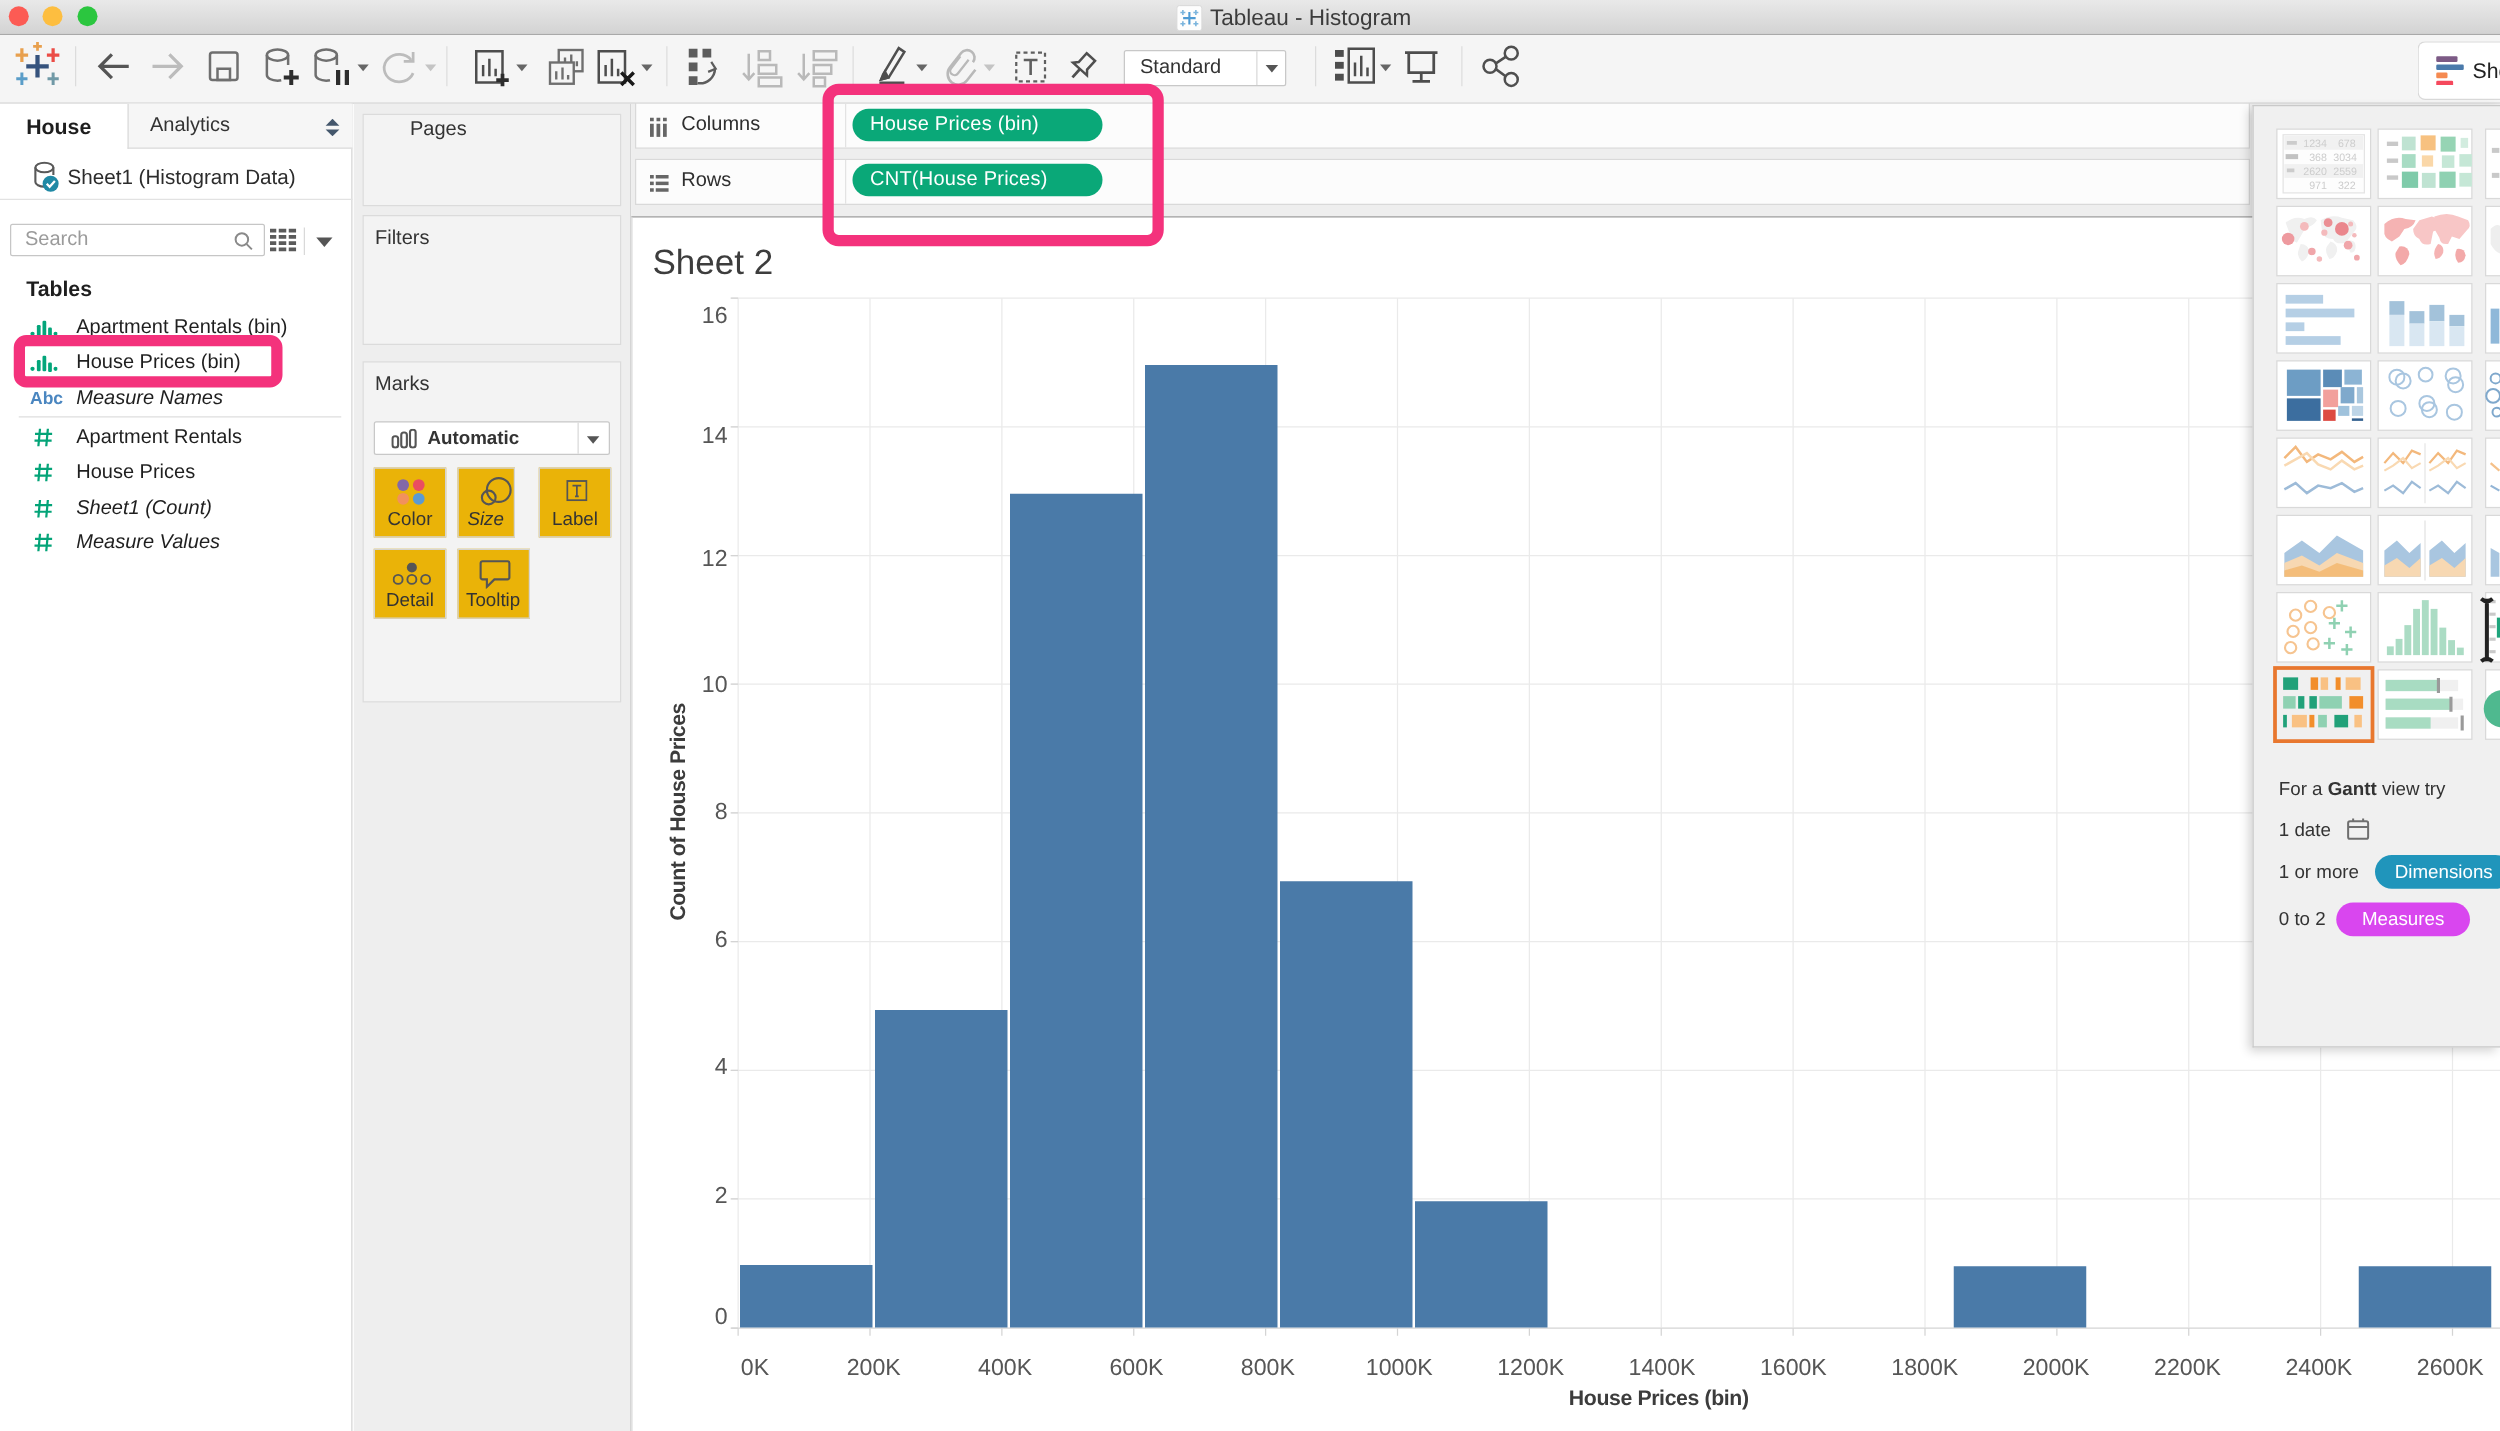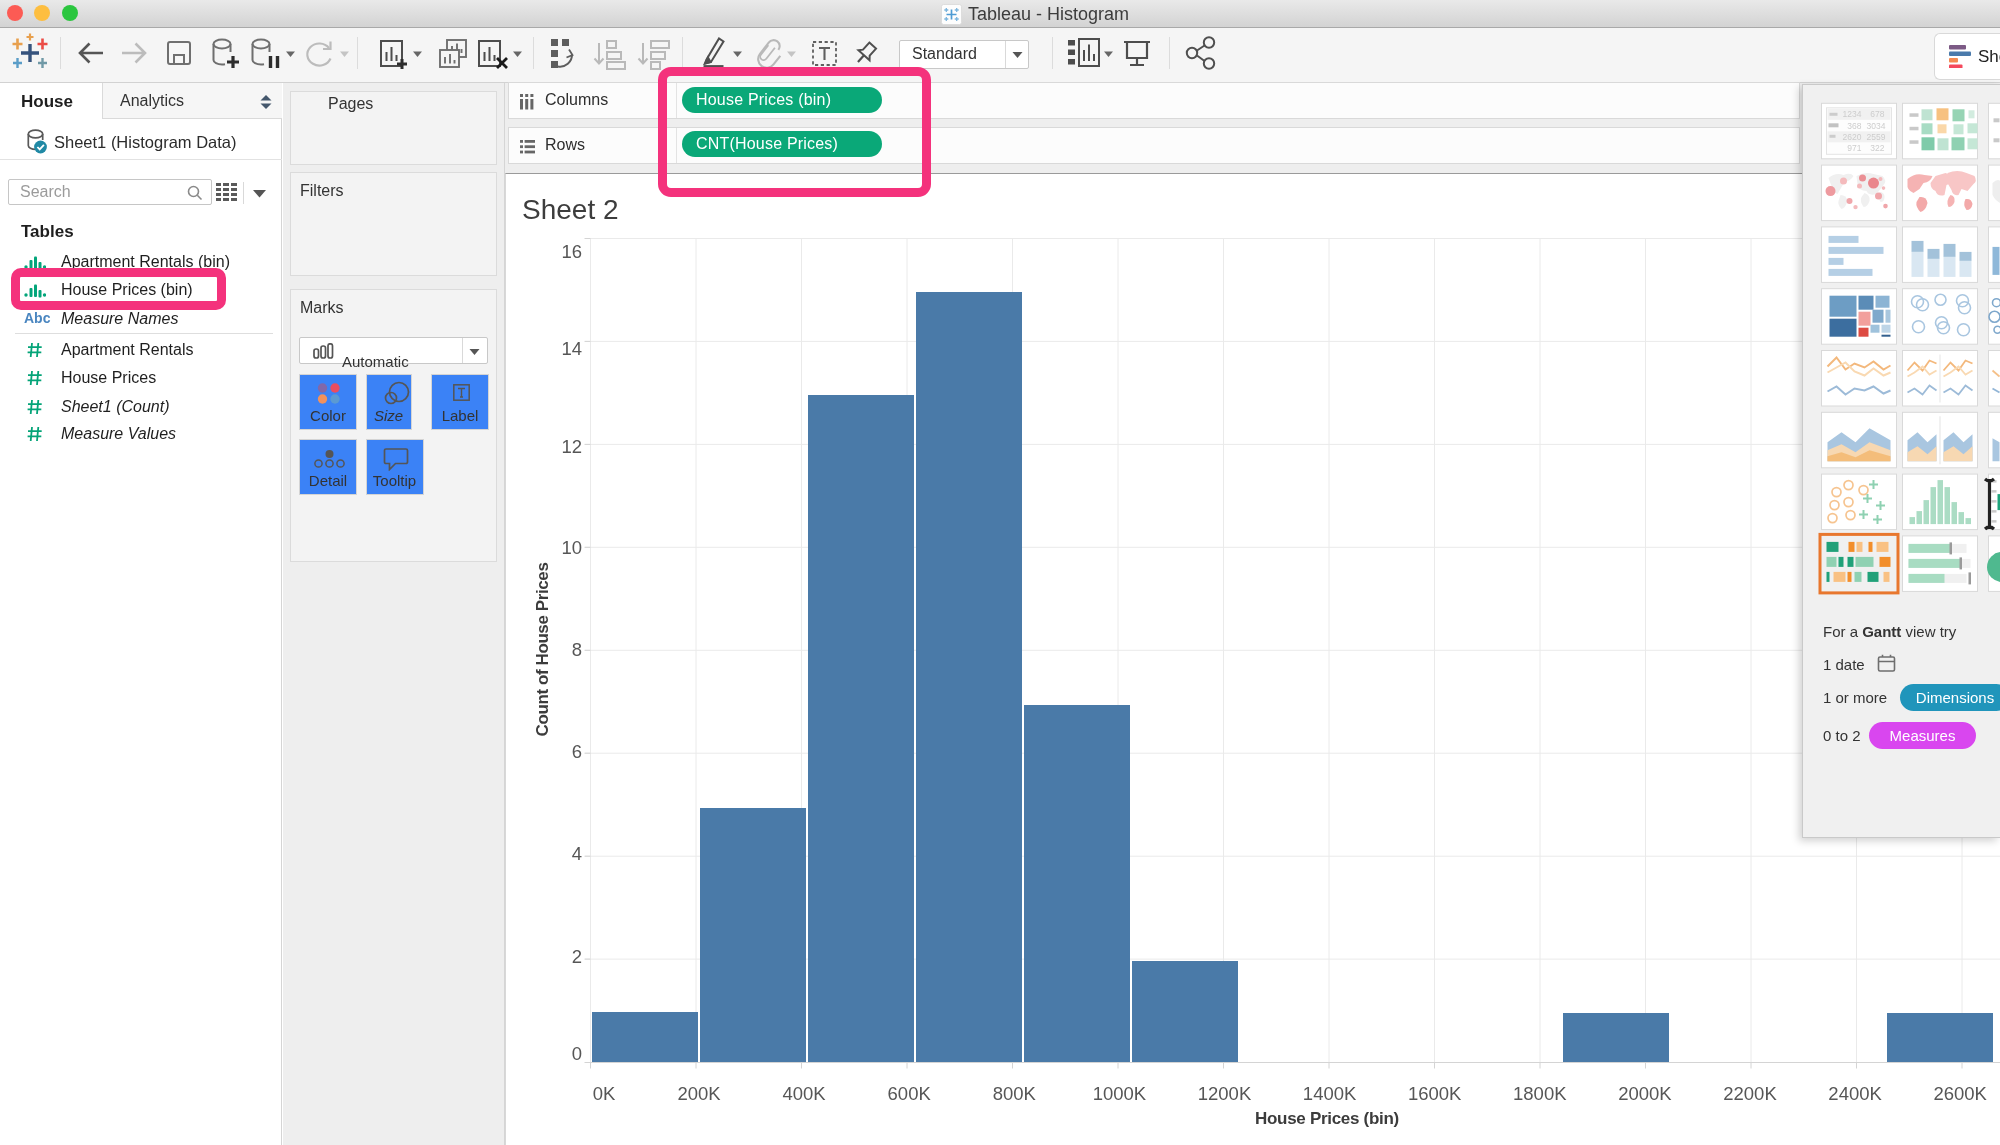--- a/index.html
+++ b/index.html
@@ -15,21 +15,21 @@
   
   #sidebar{left:0;top:83px;width:282px;height:1062px;background:#fff;border-right:1px solid #d5d5d5;box-sizing:border-box;}
   #tab-analytics{left:102px;top:0px;width:180px;height:37px;background:#f6f6f6;border-left:1px solid #dadada;border-bottom:1px solid #dadada;box-sizing:border-box;}
   .srow{left:0;width:282px;height:29px;}
   .sicon{left:24px;top:0;width:22px;height:29px;}
   .stext{left:61px;font-size:16px;color:#1f1f1f;line-height:29px;white-space:nowrap;}
   
   #midpanel{left:283px;top:83px;width:222px;height:1062px;background:#eeeeee;border-right:1px solid #d5d5d5;box-sizing:border-box;}
   .card{background:#f3f3f3;border:1px solid #dbdbdb;box-sizing:border-box;}
   .cardlabel{font-size:16px;color:#333;}
-  .mkbtn{background:#3b82f6;border:1px solid #d4d4d4;box-sizing:border-box;text-align:center;}
+  .mkbtn{background:#eab308;border:1px solid #d4d4d4;box-sizing:border-box;text-align:center;}
   .mkbtn .lbl{position:absolute;left:0;width:100%;bottom:5px;font-size:15px;color:#333;}
   
   #shelfarea{left:505px;top:83px;width:1495px;height:90px;background:#eeeeee;}
   .shelf{left:3px;width:1292px;background:#fcfcfc;border:1px solid #d9d9d9;box-sizing:border-box;}
   .shelftext{font-size:16px;color:#2e2e2e;}
   .pill{position:absolute;width:186px;height:26px;border-radius:13px;background:#0aa878;color:#fff;font-size:16px;text-align:left;padding-left:14px;line-height:26px;letter-spacing:0.2px;}
   
   #worksheet{left:505px;top:173px;width:1495px;height:972px;background:#fff;border-top:1px solid #9a9a9a;border-left:1px solid #d8d8d8;box-sizing:border-box;}
   #sheet-title{left:522px;top:194px;font-size:28px;color:#3d3d3d;}
   
@@ -323,21 +323,21 @@
     <div class="abs cardlabel" style="left:300px;top:182px;">Filters</div>
     <div class="abs card" style="left:290px;top:289px;width:207px;height:273px;"></div>
     <div class="abs cardlabel" style="left:300px;top:299px;">Marks</div>
 
     <div class="abs" style="left:299px;top:337px;width:189px;height:27px;background:#fff;border:1px solid #c8c8c8;border-radius:2px;box-sizing:border-box;">
       <svg style="position:absolute;left:13px;top:5px;" width="21" height="16" fill="none" stroke="#555" stroke-width="1.7">
         <rect x="1" y="6" width="4.5" height="9" rx="2"></rect>
           <rect x="8" y="3" width="4.5" height="12" rx="2"></rect>
           <rect x="15" y="0.8" width="4.5" height="14.2" rx="2"></rect>
       </svg>
-      <span style="position:absolute;left:42px;top:15px;font-size:15px;color:#333;">Automatic</span>
+      <span style="position:absolute;left:42px;top:4px;font-size:15px;color:#333;font-weight:bold;">Automatic</span>
       <div style="position:absolute;right:24px;top:0;width:1px;height:25px;background:#d9d9d9;"></div>
       <svg style="position:absolute;right:6px;top:10px;" width="13" height="8">
           <path d="M1.5 1 h10 l-5 6 z" fill="#555"></path>
         </svg>
     </div>
 
     <div class="abs mkbtn" style="left:299px;top:374px;width:58px;height:56px;">
       <svg style="position:absolute;left:17px;top:8px;" width="25" height="21">
         <circle cx="5.5" cy="5" r="4.7" fill="#8268a9"></circle>
           <circle cx="18" cy="5" r="4.7" fill="#ea4d61"></circle>

